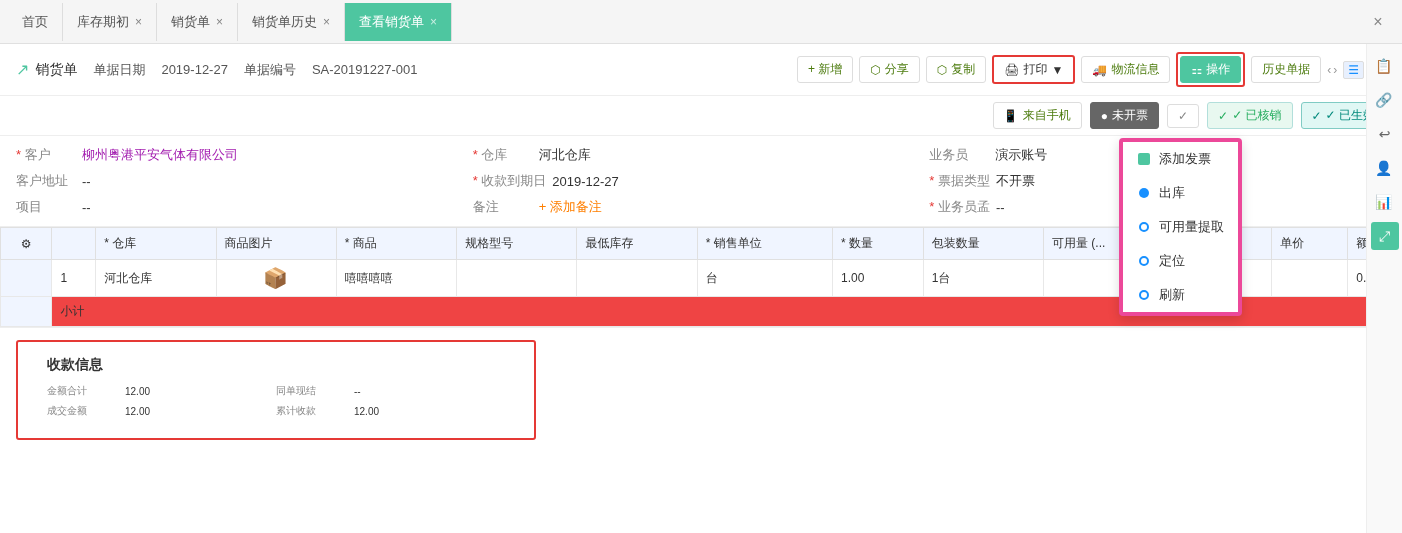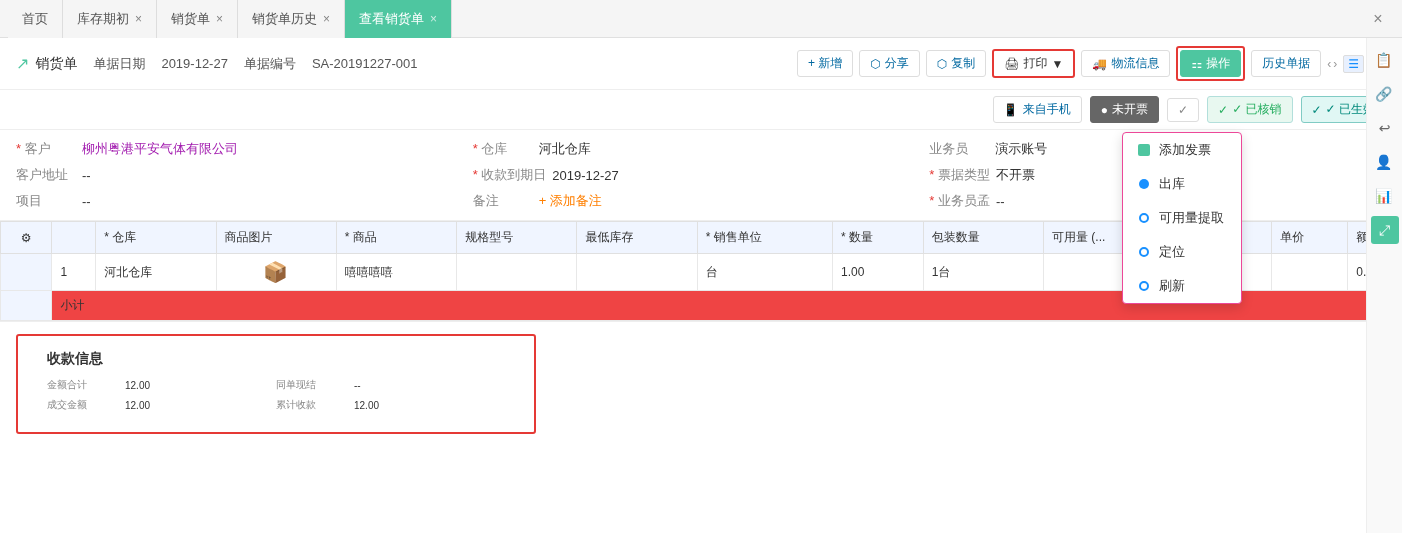--- a/index.html
+++ b/index.html
@@ -1,21 +1,21 @@
 <!DOCTYPE html>
 <html><head>
   <meta charset="utf-8">
   <style>
     * { box-sizing: border-box; margin: 0; padding: 0; }
     body { font-family: "Microsoft YaHei", "PingFang SC", sans-serif; font-size: 13px; background: #f0f2f5; color: #333; }
 
     
     .tab-bar {
       display: flex; align-items: center; background: #f5f5f5; border-bottom: 1px solid #e0e0e0;
-      height: 38px; padding: 0 8px; gap: 0; position: relative;
+      height: 44px; padding: 0 8px; gap: 0; position: relative;
     }
     .tab {
       display: flex; align-items: center; padding: 0 14px; height: 38px; cursor: pointer;
       font-size: 13px; border-right: 1px solid #ddd; white-space: nowrap; gap: 6px;
       background: #f5f5f5; color: #555;
     }
     .tab.active { background: #4ec6a0; color: #fff; font-weight: 500; }
     .tab .close { font-size: 12px; cursor: pointer; opacity: 0.7; }
     .tab.active .close { color: #fff; }
     .tab-close-right {
@@ -37,21 +37,21 @@
 
     
     .toolbar {
       display: flex; align-items: center; gap: 8px; padding: 6px 16px;
       border-bottom: 1px solid #eee; background: #fff; flex-wrap: wrap;
     }
     .toolbar-right { display: flex; align-items: center; gap: 6px; }
     .btn-toolbar {
       display: flex; align-items: center; gap: 4px; padding: 4px 10px;
       border: 1px solid #ddd; border-radius: 3px; cursor: pointer; font-size: 12px;
-      background: #fff; color: #0369a1; white-space: nowrap;
+      background: #fff; color: #4d7c0f; white-space: nowrap;
     }
     .btn-toolbar.active-op {
       background: #4ec6a0; color: #fff; border-color: #4ec6a0;
     }
     .btn-toolbar.highlighted {
       border: 2px solid #e53935; color: #333;
     }
     .btn-status {
       display: flex; align-items: center; gap: 4px; padding: 4px 10px;
       border-radius: 3px; cursor: pointer; font-size: 12px; white-space: nowrap;
@@ -93,21 +93,21 @@
     .payment-title { font-weight: 600; font-size: 14px; margin-bottom: 10px; }
     .payment-grid { display: grid; grid-template-columns: 1fr 1fr; gap: 6px 0; font-size: 10px; }
     .payment-row { display: flex; align-items: center; gap: 8px; }
     .payment-label { color: #888; min-width: 70px; }
     .payment-value { color: #333; }
     .payment-value.red { color: #e53935; }
 
     
     .dropdown-menu {
       position: absolute; top: 94px; right: 160px; background: #fff;
-      border: 1px solid #ec4899; border-radius: 4px; box-shadow: 0 4px 12px rgba(0,0,0,0.15);
+      border: 4px solid #ec4899; border-radius: 4px; box-shadow: 0 4px 12px rgba(0,0,0,0.15);
       z-index: 100; min-width: 120px;
     }
     .dropdown-item {
       display: flex; align-items: center; gap: 8px; padding: 8px 14px;
       cursor: pointer; font-size: 13px; color: #333;
     }
     .dropdown-icon { width: 14px; height: 14px; display: flex; align-items: center; justify-content: center; }
     .icon-square { width: 12px; height: 12px; background: #4ec6a0; border-radius: 2px; }
     .icon-circle-blue { width: 10px; height: 10px; border-radius: 50%; background: #1890ff; }
     .icon-circle-outline { width: 10px; height: 10px; border-radius: 50%; border: 2px solid #1890ff; background: transparent; }

